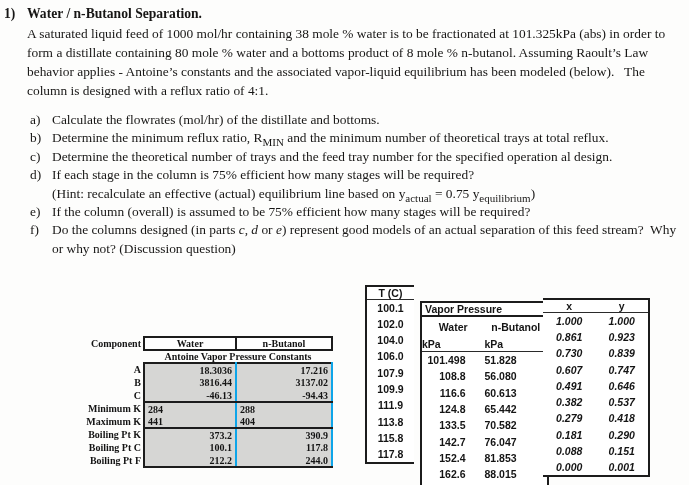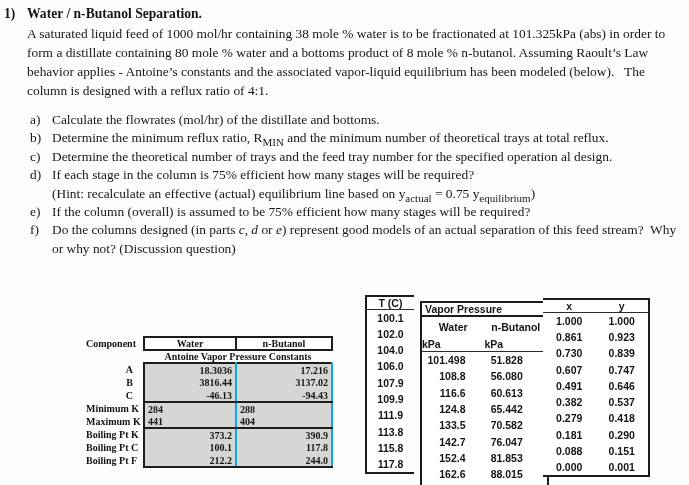--- a/index.html
+++ b/index.html
@@ -20,52 +20,52 @@
   sub.sm { font-size:11px; line-height:0; }
   .it { font-style:italic; }
 
   
   table.antoine {
     position:absolute; left:83px; top:336px; border-collapse:collapse;
     font-family:"Liberation Serif", serif; font-weight:bold; font-size:10px; color:#141414;
     table-layout:fixed; width:249px;
   }
   .antoine td { height:13px; line-height:11px; padding:0 3px; overflow:hidden; white-space:nowrap; }
-  .antoine .lbl { text-align:right; padding-right:10px; }
+  .antoine .lbl { text-align:right; padding-right:2px; }
   .antoine .hdrcell { border:2px solid #1c1c1c; text-align:center; background:#fff; }
   .antoine .sect { text-align:center; padding:0; }
   .antoine .gcell { background:#d6d6d4; border-left:2px solid #1c1c1c; border-right:2px solid #0ea5e9; }
   .antoine .bt { border-top:2px solid #1c1c1c; }
   .antoine .bb { border-bottom:2px solid #1c1c1c; }
   .antoine .ar { text-align:right; }
   .antoine .al { text-align:left; }
 
   
   .vle { position:absolute; left:365px; top:263px; width:285px; height:214px;
          font-family:"Liberation Sans", sans-serif; font-weight:bold; font-size:10.5px; color:#141414; }
   .vle .mid { position:absolute; left:55px; top:0; width:129px; height:268px;
               border:2px solid #1c1c1c; background:#fff;margin-top:38px; }
   .vle .vp-title { height:14px; line-height:12px; border-bottom:2px solid #1c1c1c; padding-left:3px; }
   .vle .subhead { display:flex; height:19px; align-items:center; }
   .vle .subhead span { width:50%; text-align:center; }
   .vle .units { display:flex; height:16px; align-items:center; border-bottom:1.5px solid #2a2a2a; }
   .vle .units span { width:50%; text-align:left; }
   .vle .mrow { display:flex; height:16.3px; align-items:center; }
   .vle .mrow .w { width:50%; text-align:right; padding-right:19px; }
-  .vle .mrow .b { width:50%; text-align:center; padding-right:18px; }
-  .vle .tcol { position:absolute; left:0; top:32px; width:49px; height:179px;
+  .vle .mrow .b { width:50%; text-align:left; padding-right:18px; }
+  .vle .tcol { position:absolute; left:0; top:22px; width:49px; height:179px;
                border:2px solid #1c1c1c; border-right:none; background:#fff; }
   .vle .xy  { position:absolute; left:178px; top:35px; width:107px; height:179px;
               border:2px solid #1c1c1c; border-left:none; background:#fff; }
   .vle .colhead { height:12.5px; line-height:12px; border-bottom:1.5px solid #2a2a2a; text-align:center; }
   .vle .xy .colhead { display:flex; }
   .vle .xy .colhead span { width:50%; text-align:center; }
   .vle .trow { height:16.3px; line-height:16.3px; text-align:center; }
   .vle .xyrow { display:flex; height:16.3px; align-items:center; }
-  .vle .xyrow span { width:50%; text-align:center; }
+  .vle .xyrow span { width:50%; text-align:center;font-style:italic; }
 </style>
 </head>
 <body>
 
 <div class="page">
 
   <div class="title-row">
     <span class="title-num">1)</span>
     <span>Water / n-Butanol Separation.</span>
   </div>

